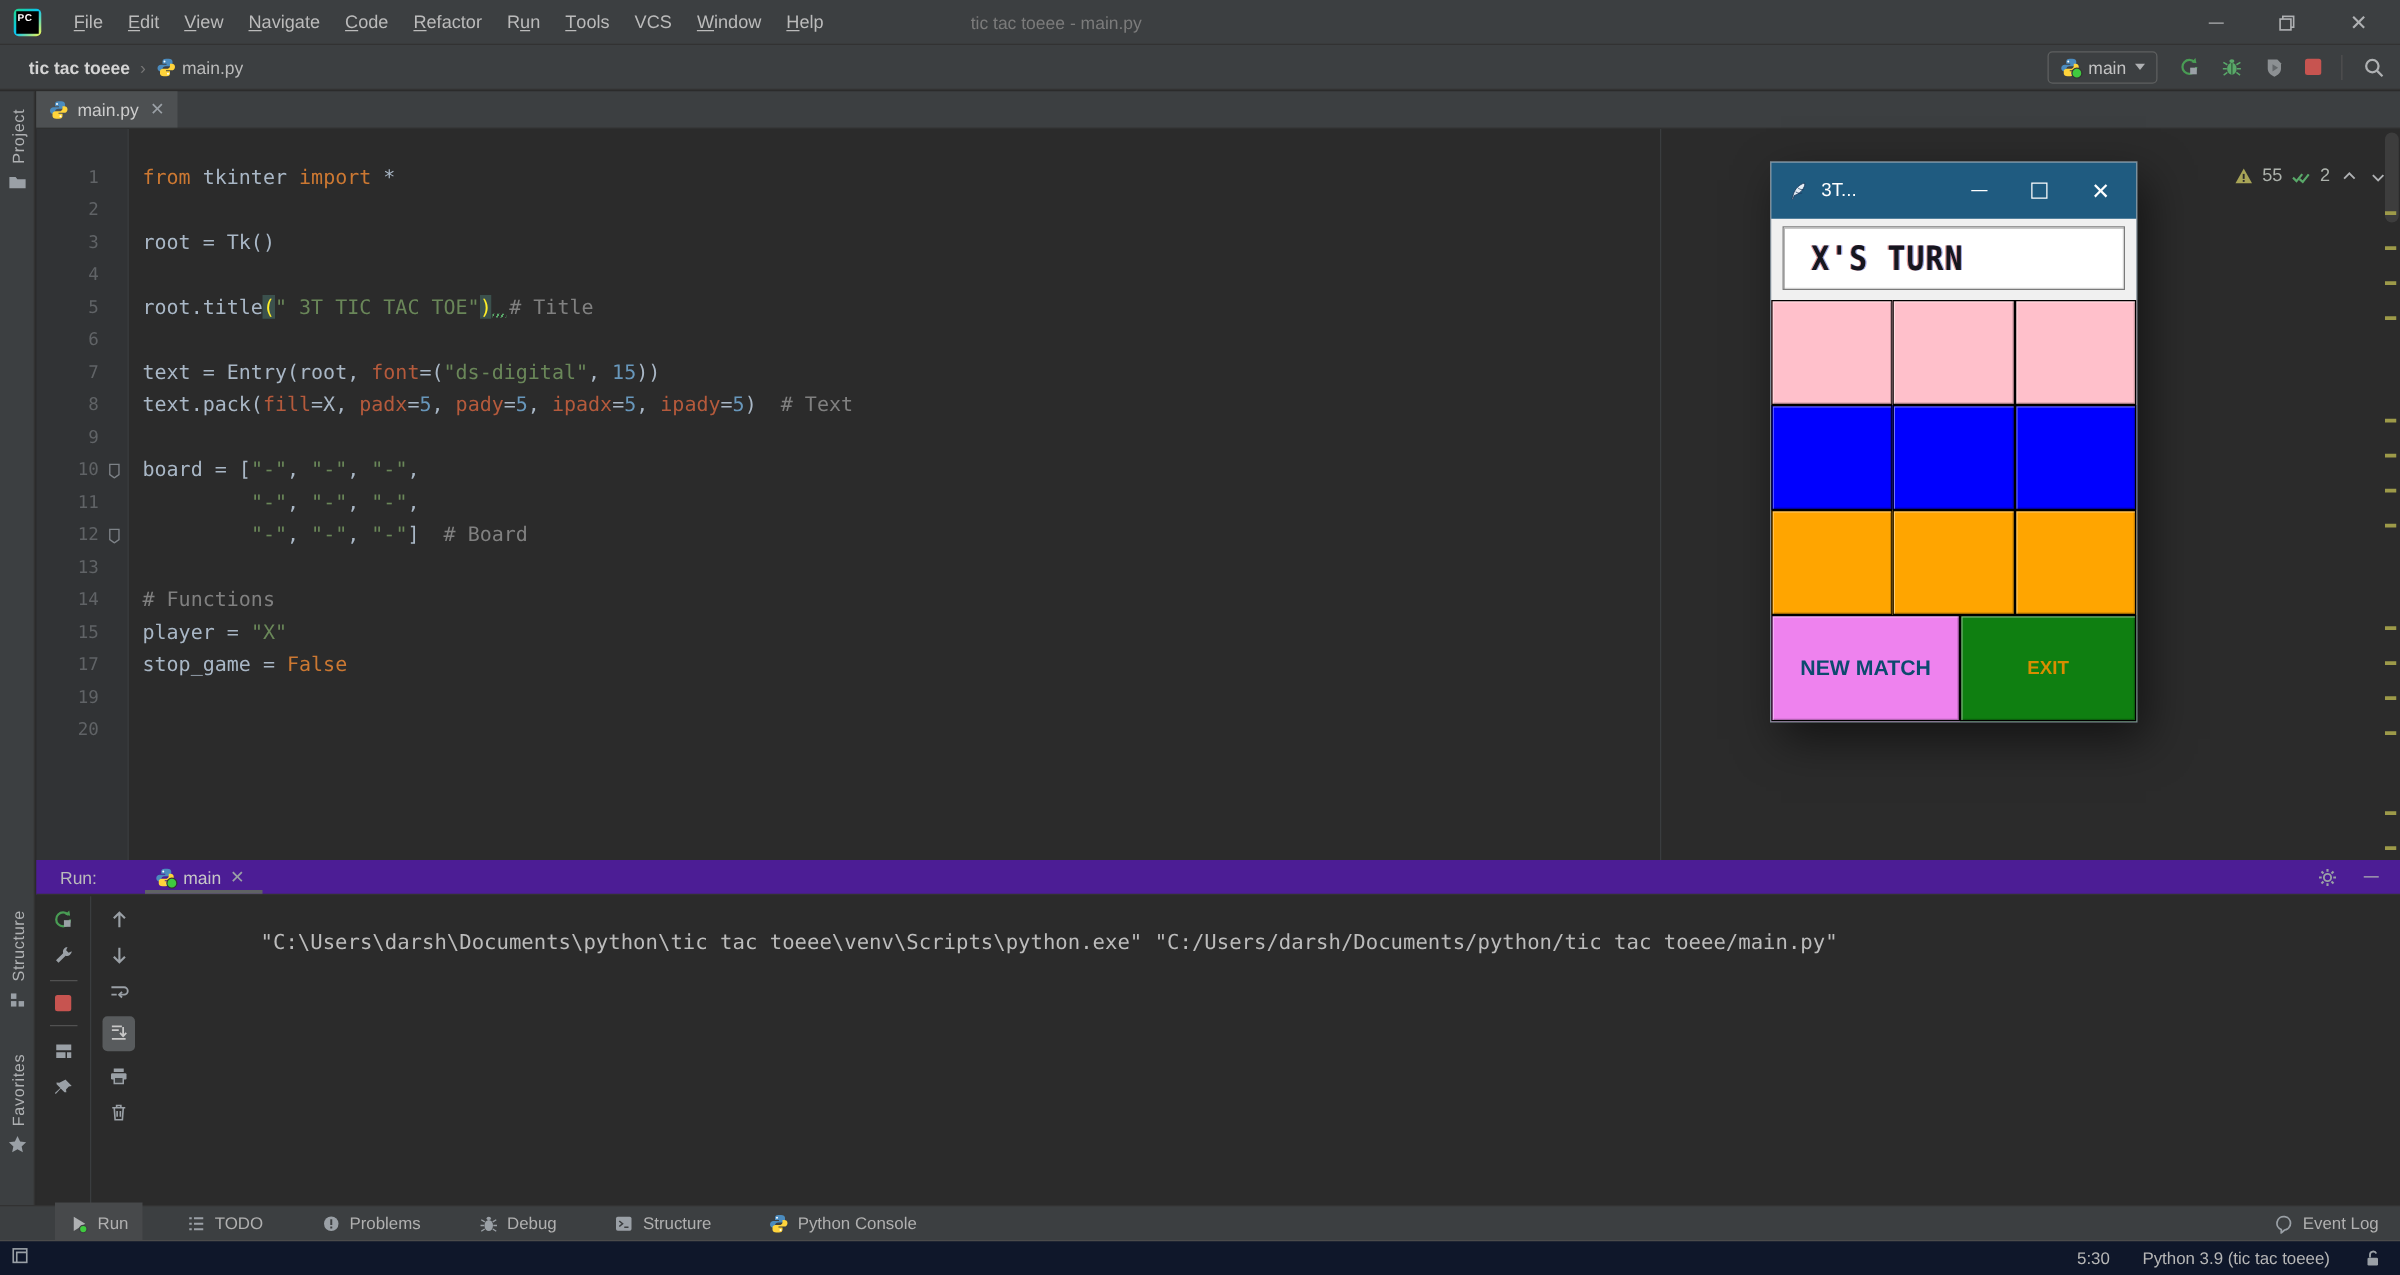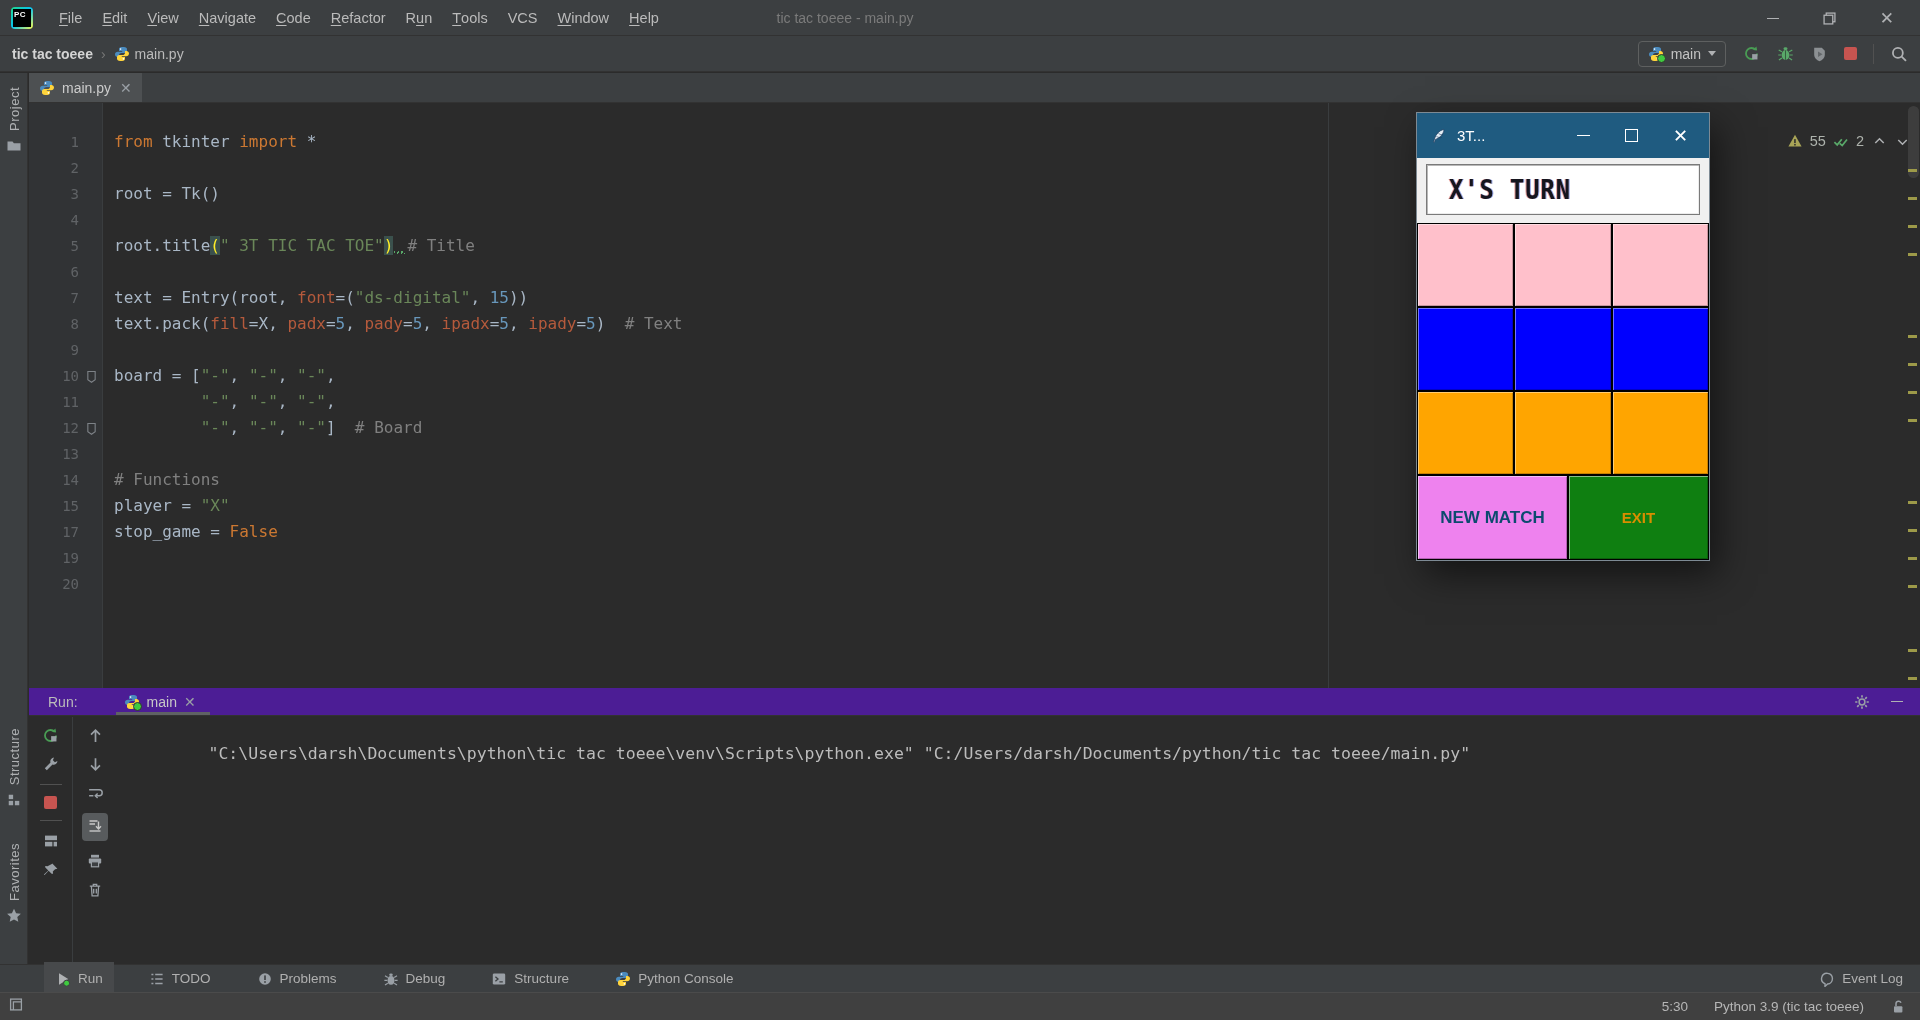--- a/index.html
+++ b/index.html
@@ -21,21 +21,21 @@
     color:#fff; font-size:8px; font-weight:bold; padding:1px 0 0 1px; letter-spacing:.5px; }
   .menu-item { padding:0 10px; font-size:14.5px; color:#bbbbbb; height:100%; display:flex; align-items:center; }
   .menu-item u { text-underline-offset:2px; }
   .win-title { position:absolute; left:845px; transform:translateX(-50%); color:#7b7b7b; font-size:14px; white-space:nowrap; }
   .win-controls { position:absolute; right:0; top:0; height:36px; display:flex; align-items:center; gap:44px; padding:0 26px; }
   .wc { color:#afb1b3; display:flex; align-items:center; }
   .wc-min { width:12px; border-top:1.6px solid #afb1b3; }
   .wc-close { font-size:17px; line-height:1; }
 
   
-  .toolbar2 { height:36px; background:#3c3f41; display:flex; align-items:center; border-bottom:1px solid #323232; padding-left:12px; }
+  .toolbar2 { height:36px; background:#3c3f41; display:flex; align-items:center; border-bottom:1px solid #323232; padding-left:23px; }
   .crumb-project { font-weight:bold; color:#d4d4d4; font-size:14px; }
   .crumb-sep { color:#777; margin:0 8px; font-size:14px; }
   .crumb-file { color:#bbbbbb; font-size:14px; margin-left:5px; }
   .tb-right { margin-left:auto; display:flex; align-items:center; gap:16px; padding-right:12px; }
   .run-widget { display:flex; align-items:center; gap:7px; border:1px solid #5e6060; border-radius:4px; height:26px; padding:0 9px; }
   .caret-down { width:0; height:0; border-left:4px solid transparent; border-right:4px solid transparent; border-top:5px solid #afb1b3; }
   .tb-sep { width:1px; height:20px; background:#515151; }
   .pydot { position:relative; display:inline-flex; }
   .pydot::after { content:""; position:absolute; right:-2px; bottom:-1px; width:7px; height:7px;
     border-radius:50%; background:#3fca3f; border:1px solid #323232; }
@@ -68,21 +68,21 @@
   .seg.hl { background:#3b514d; color:#ffef28; }
   .seg.sq { position:relative; display:inline-block; width:14px; }
   .seg.sq::after { content:""; position:absolute; left:1px; right:2px; bottom:5px; height:3px;
     background:repeating-linear-gradient(115deg,#59a869 0 1.5px,transparent 1.5px 3.5px); }
   .guide { position:absolute; left:1299px; top:0; bottom:0; width:1px; background:#3a3d3f; }
   .inspections { position:absolute; top:30px; right:10px; display:flex; align-items:center; gap:7px; font-size:14.5px; color:#adb2ac; }
   .scroll-thumb { position:absolute; right:1px; top:3px; width:11px; height:72px; background:rgba(180,180,180,.14); border-radius:6px; }
   .mark { position:absolute; right:3px; width:9px; height:3px; background:#9d9a49; }
 
   
-  .tkwin { position:absolute; left:1417px; top:113px; width:292px; height:447px; z-index:6;
+  .tkwin { position:absolute; left:1417px; top:130px; width:292px; height:447px; z-index:6;
     box-shadow:0 0 0 1px #7d8a94, 8px 14px 34px rgba(0,0,0,.55); background:#f0f0f0; }
   .tk-titlebar { height:45px; display:flex; align-items:center; color:#fff; padding-left:13px; }
   .tk-title { font-size:15px; margin-left:11px; }
   .tk-controls { margin-left:auto; display:flex; align-items:center; gap:35px; padding-right:21px; }
   .tk-min { width:13px; border-top:1.6px solid #fff; }
   .tk-max { width:13px; height:13px; border:1.6px solid #fff; }
   .tk-close { font-size:18px; line-height:1; color:#fff; }
   .tk-entryzone { height:65px; padding:6px 9px 8px 9px; }
   .tk-entry { height:100%; background:#fff; border:1px solid #7a7a7a;
     box-shadow:inset 1px 1px 0 #b8b8b8, inset -1px -1px 0 #ececec; display:flex; align-items:center; padding-left:22px; }
@@ -113,21 +113,21 @@
   .console { flex:1; font-family:"DejaVu Sans Mono","Liberation Mono",monospace; font-size:16.5px; color:#bcbcbc;
     padding:8px 0 0 12px; white-space:pre; overflow:hidden; }
 
   
   .bottombar { position:absolute; left:0; right:0; top:964px; height:28px; background:#3c3f41; border-top:1px solid #323232;
     display:flex; align-items:center; font-size:13.5px; color:#b0b0b0; }
   .tw-item { display:flex; align-items:center; gap:7px; height:100%; padding:17px 11px; }
   .tw-item.active { background:#47494b; }
   .tw-gap { width:24px; }
   .bb-right { margin-left:auto; display:flex; align-items:center; gap:7px; padding-right:17px; }
-  .statusbar { position:absolute; left:0; right:0; top:992px; height:28px; background:#404040; border-top:1px solid #4b4b4b;
+  .statusbar { position:absolute; left:0; right:0; top:992px; height:28px; background:#0f172a; border-top:1px solid #4b4b4b;
     display:flex; align-items:center; font-size:13.5px; color:#b6b6b6; }
   .sb-left { padding-left:8px; }
   .sb-right { margin-left:auto; display:flex; align-items:center; gap:26px; padding-right:14px; }
 </style>
 </head>
 <body>
 
 <div class="titlebar">
   <span class="logo"></span>
   <div style="display:flex;height:100%">

